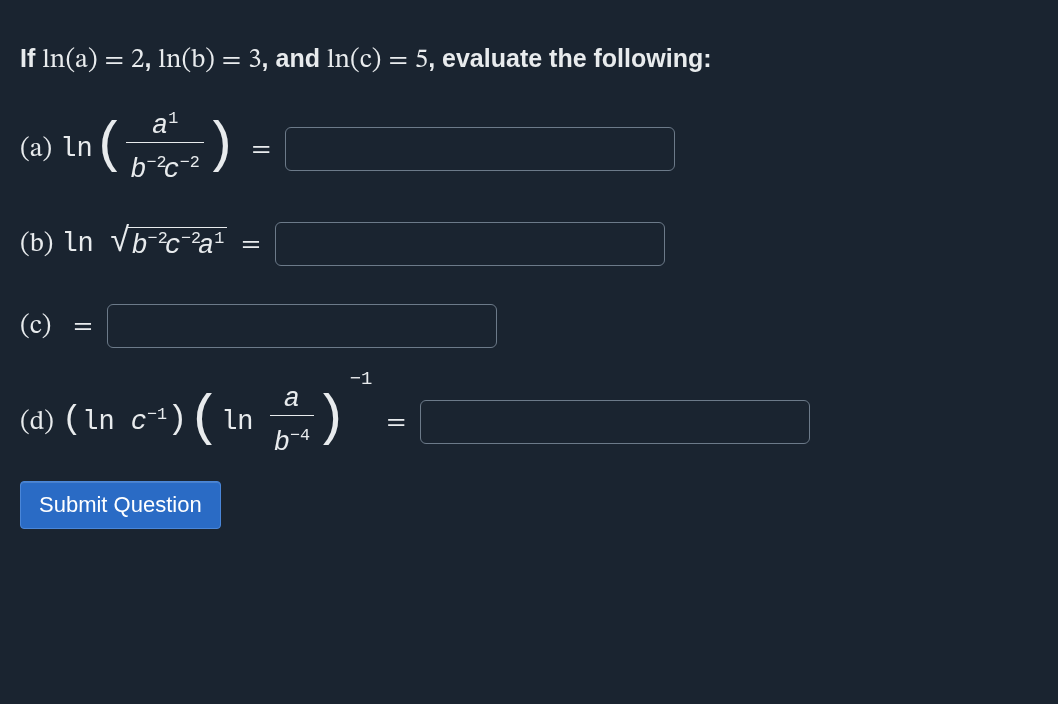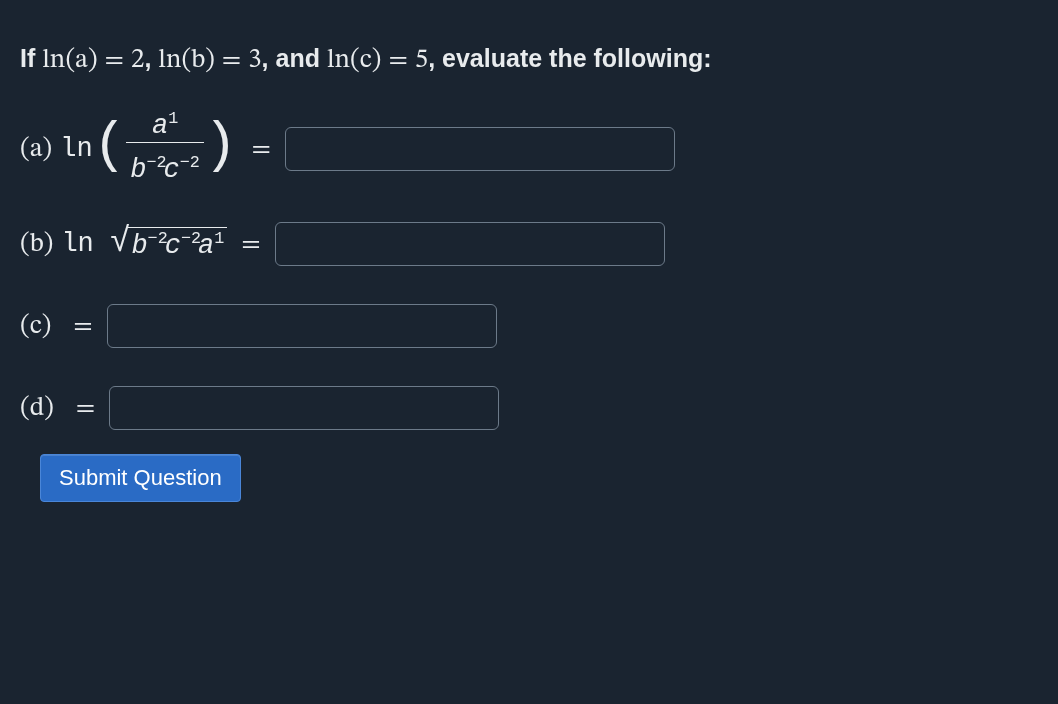--- a/index.html
+++ b/index.html
@@ -114,21 +114,20 @@
     background: #2a6bc5;
     color: #fff;
     border: 1px solid #4a86d8;
     border-radius: 4px;
     font-size: 22px;
     font-weight: 500;
     padding: 10px 18px;
     cursor: pointer;
     font-family: inherit;
     box-shadow: inset 0 1px 0 rgba(255,255,255,0.15);
-    margin-left: 20px;
   }
   .negthin { margin-left: -3px; }
 </style>
 </head>
 <body>
 
 <div class="wrap">
 
   <div class="prompt">
     <span>If </span><span class="expr">ln(a)</span>
@@ -176,19 +175,26 @@
   
   <div class="row">
     <span class="label">(c)</span>
     <span class="eq">=</span>
     <input class="answer" type="text" value="" style="">
   </div>
 
   
   <div class="row">
     <span class="label">(d)</span>
+    <span class="expr">
+      <span class="midparen">(</span><span>ln</span>&nbsp;<i>c</i><sup>−1</sup><span class="midparen">)</span><span class="bigparen">(</span><span>ln</span>
+      <span class="frac">
+        <span class="num"><i>a</i></span>
+        <span class="den"><i>b</i><sup>−4</sup></span>
+      </span><span class="bigparen">)</span><span class="outerexp" style="margin-top:-18px;">−1</span>
+    </span>
     <span class="eq">=</span>
     <input class="answer" type="text" value="" style="">
   </div>
 
   <button class="submit">Submit Question</button>
 
 </div>
 
 </body></html>

